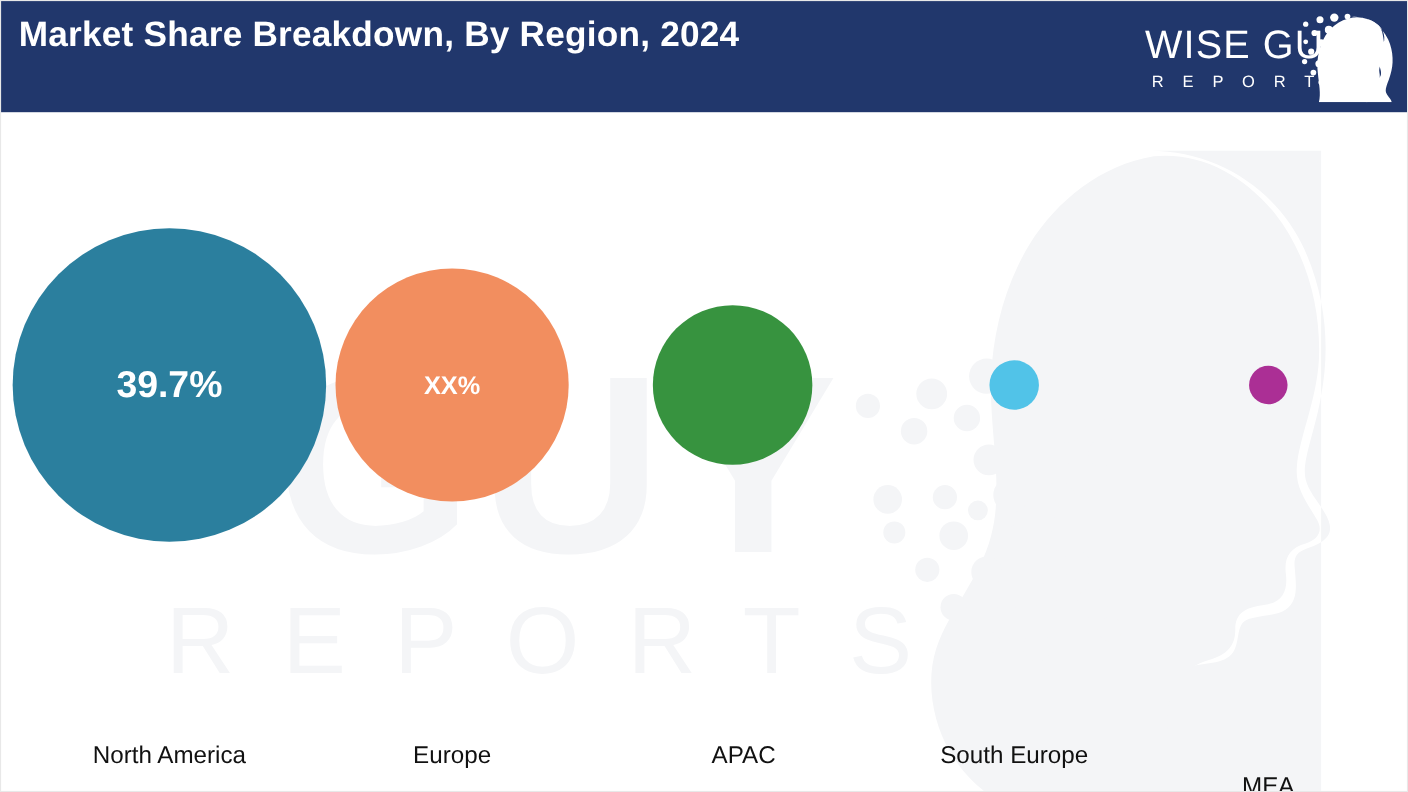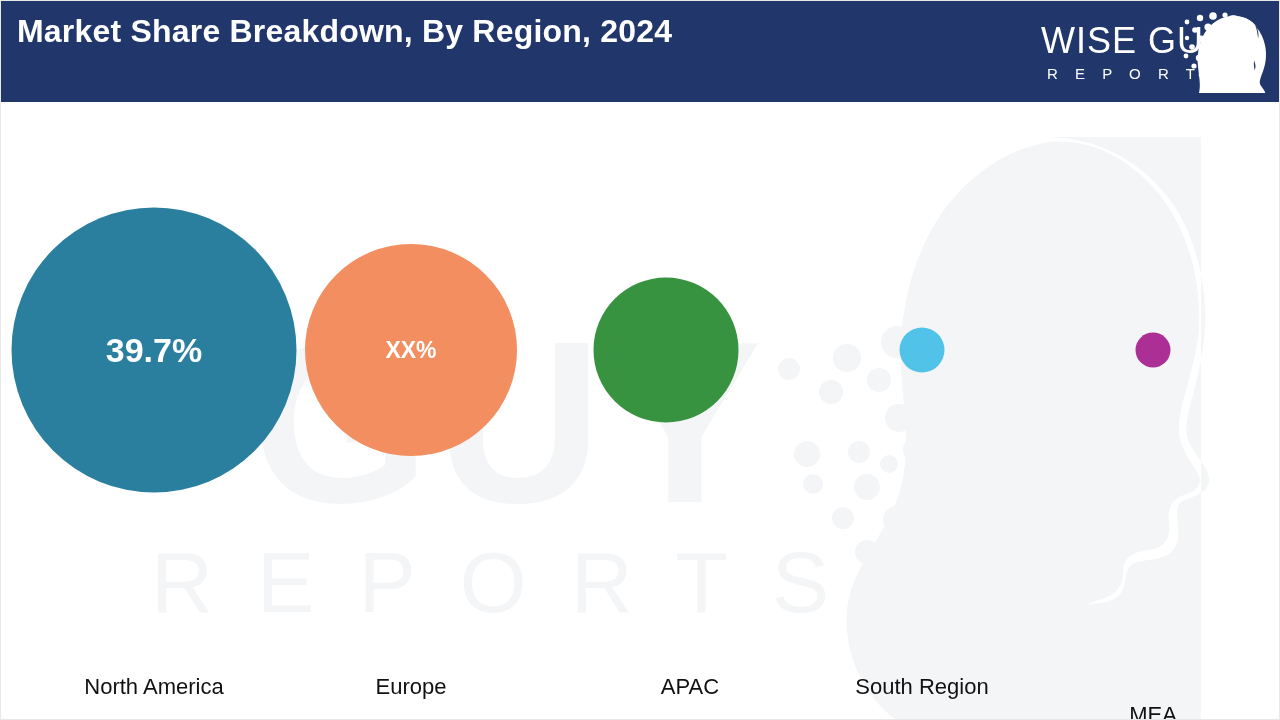--- a/index.html
+++ b/index.html
@@ -201,22 +201,22 @@
     <div class="bubble" style="left:921px; top:248px; width:45px; height:45px; background:#51c3e8;">
       <span class="bubble-value" style="font-size:12px;"></span>
     </div>
 
     <div class="bubble" style="left:1152px; top:248px; width:35px; height:35px; background:#ab2f95;">
       <span class="bubble-value" style="font-size:12px;"></span>
     </div>
 
     <div class="cat-label" style="left:153px; top:572px;">North America</div>
     <div class="cat-label" style="left:410px; top:572px;text-align:center;">Europe</div>
-    <div class="cat-label" style="left:689px; top:572px;">APAC</div>
-    <div class="cat-label" style="left:921px; top:572px;">South Region</div>
+    <div class="cat-label" style="left:675px; top:572px;">APAC</div>
+    <div class="cat-label" style="left:921px; top:572px;">South Europe</div>
     <div class="cat-label" style="left:1152px; top:600px;">MEA</div>
   </div>
 
   <div class="header-bar">
     <div class="header-title">Market Share Breakdown, By Region, 2024</div>
 
     <div class="logo">
       <svg width="230" height="84" viewBox="0 0 230 84" xmlns="http://www.w3.org/2000/svg">
         <g fill="#ffffff">
           <text x="4" y="44" font-family="Liberation Sans, sans-serif" font-size="36" letter-spacing="1">WISE GUY</text>

